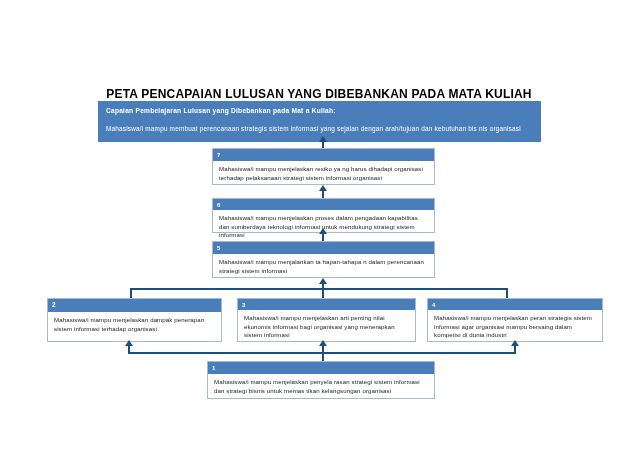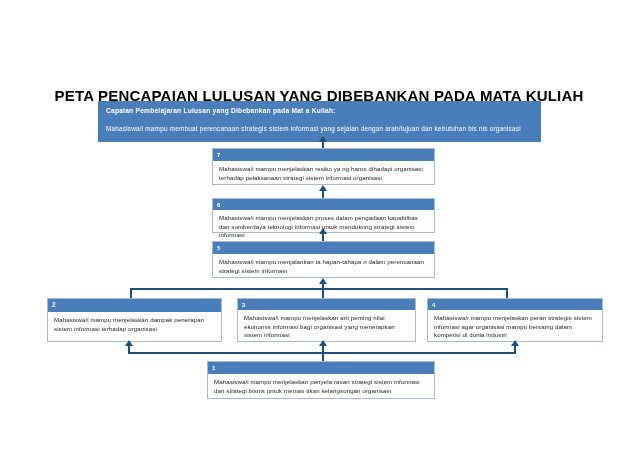--- a/index.html
+++ b/index.html
@@ -10,21 +10,21 @@
     overflow:hidden;
     position:relative;
   }
   #canvas{position:absolute;left:0;top:0;width:638px;height:451px;}
 
   
   .page-title{
     position:absolute;
     left:0;top:87px;width:638px;
     text-align:center;
-    font-size:15px;
+    font-size:12px;
     font-weight:bold;
     color:#000000;
     letter-spacing:0.2px;
     white-space:nowrap;
   }
 
   
   .banner{
     position:absolute;
     left:98px;top:101px;

